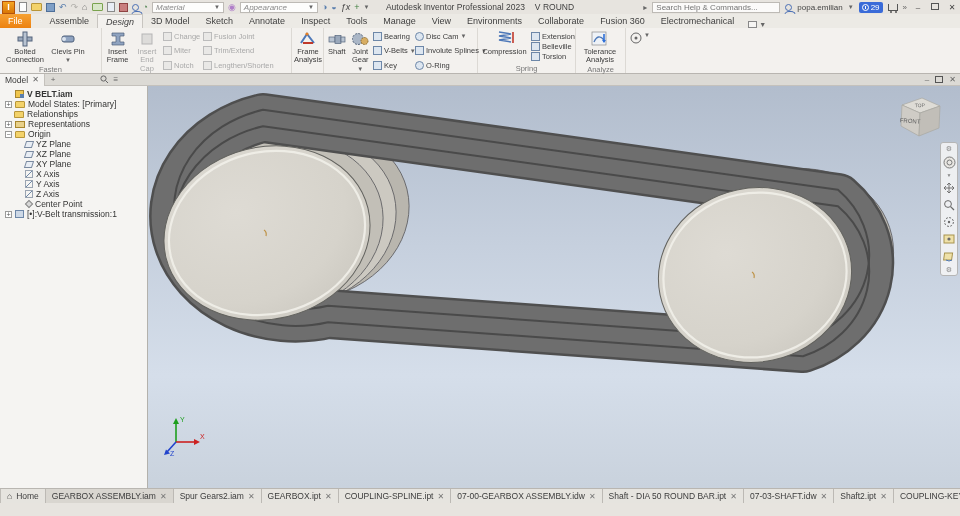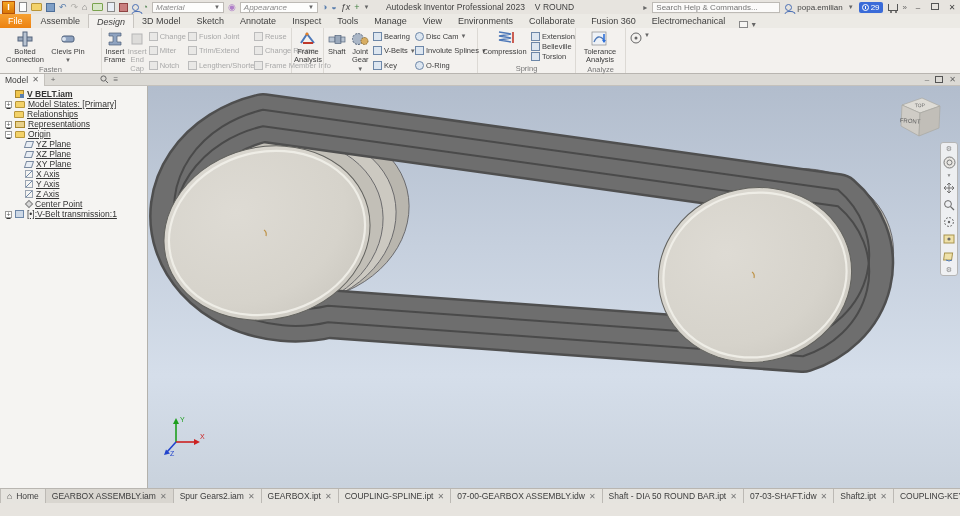--- a/index.html
+++ b/index.html
@@ -26,21 +26,21 @@
   .badge .clk::after { content:""; position:absolute; left:2px; top:1px; width:1px; height:3px; background:#fff; }
   .winbtn { font-size:8px; color:#444; width:12px; text-align:center; }
   .i-cart { width:10px; height:7px; border:1px solid #555; border-top:none; position:relative; }
   .i-cart::after { content:""; position:absolute; left:1px; bottom:-3px; width:2px; height:2px; border-radius:50%; background:#555; box-shadow:5px 0 0 #555; }
   .i-user { width:7px; height:7px; border:1px solid #4a6fb5; border-radius:50%; position:relative; }
   .i-user::after { content:""; position:absolute; left:-2px; top:6px; width:10px; height:4px; border:1px solid #4a6fb5; border-bottom:none; border-radius:5px 5px 0 0; }
 
   
   #tabsrow { position:absolute; left:0; top:14px; width:960px; height:14px; background:#eceae5; display:flex; align-items:flex-end; }
   .rtab { padding:1px 8px 1px; font-size:9px; color:#3f3f3f; height:14px; display:flex; align-items:center; white-space:nowrap; }
-  .rtab.file { background:linear-gradient(180deg,#f6a133,#ec8211); color:#fff; margin-right:2px; }
+  .rtab.file { background:linear-gradient(180deg,#f6a133,#ec8211); color:#fff; margin-right:11px; }
   .rtab.active { background:#f3f1ee; border:1px solid #c8c5c0; border-bottom:none;font-style:italic; }
   .ribcollapse { margin-left:6px; display:flex; align-items:center; gap:2px; color:#666; font-size:7px; }
   .ribbox { width:9px; height:7px; border:1px solid #888; background:#f6f5f3; }
 
   
   #ribbon { position:absolute; left:0; top:28px; width:960px; height:46px; background:#f3f1ee; border-bottom:1px solid #b8b5b0; display:flex; }
   .panel { display:flex; flex-direction:column; border-right:1px solid #dcd9d4; padding:1px 1px 0; }
   .pbody { flex:1; display:flex; align-items:stretch; }
   .plabel { height:10px; font-size:7.5px; color:#777; display:flex; align-items:center; justify-content:center; gap:2px; }
   .bigbtn { display:flex; flex-direction:column; align-items:center; padding:1px 1px 0; font-size:7.5px; line-height:1.1; text-align:center; color:#3c3c3c; }
@@ -60,21 +60,21 @@
   #substrip .spacer { flex:1; }
   .childctl { display:flex; gap:6px; padding-right:4px; align-items:center; }
   .restore { width:8px; height:7px; border:1px solid #555; background:transparent; }
 
   
   #browser { position:absolute; left:0; top:86px; width:148px; height:402px; background:#f5f4f2; border-right:1px solid #b3b1ac; overflow:hidden; }
   .subtabs { display:flex; align-items:center; gap:5px; padding:3px 4px 2px; font-size:8.5px; border-bottom:1px solid #e0ded9; }
   .subtab.active { color:#1a66c4; border-bottom:1px solid #1a66c4; }
   .subtab.idle { color:#555; }
   .tsep { color:#999; }
-  .trow { display:flex; align-items:center; gap:3px; height:10px; font-size:8.5px; color:#333; white-space:nowrap;text-decoration:underline; }
+  .trow { display:flex; align-items:center; gap:3px; height:10px; font-size:8.5px; color:#333; white-space:nowrap; }
   .trow.bold { font-weight:bold; }
   .exp { width:7px; height:7px; border:1px solid #9a9a9a; background:#fff; font-size:7px; line-height:5px; text-align:center; color:#555; flex:0 0 auto; }
   .exp.none { border:none; background:transparent; }
   .t-asm { width:9px; height:8px; background:#f0c64e; border:1px solid #a8862e; position:relative; }
   .t-asm::after { content:""; position:absolute; right:-1px; bottom:-1px; width:4px; height:4px; background:#5b7fae; }
   .t-folder { width:10px; height:7px; background:#f3d26a; border:1px solid #b8963a; border-radius:1px 1px 0 0; }
   .t-rep { width:10px; height:7px; background:#e8d08a; border:1px solid #a8862e; }
   .t-plane { width:8px; height:7px; border:1px solid #7a8aa0; background:#e8edf4; transform:skewX(-18deg); }
   .t-axis { width:8px; height:8px; border:1px solid #9aa4b2; background:linear-gradient(135deg,transparent 45%,#6d87a8 45%,#6d87a8 55%,transparent 55%); }
   .t-point { width:6px; height:6px; border:1px solid #888; transform:rotate(45deg); background:#d8d8d8; }
@@ -249,34 +249,20 @@
             </div>
           <div class="sbtn dis">
               <span class="si"></span>
               <span>Trim/Extend</span>
             </div>
           <div class="sbtn dis">
               <span class="si"></span>
               <span>Lengthen/Shorten</span>
             </div>
         </div>
-        <div class="scol" style="width:63px">
-          <div class="sbtn dis">
-              <span class="si"></span>
-              <span>Reuse</span>
-            </div>
-          <div class="sbtn dis">
-              <span class="si"></span>
-              <span>Change Reuse</span>
-            </div>
-          <div class="sbtn dis">
-              <span class="si"></span>
-              <span>Frame Member Info</span>
-            </div>
-        </div>
       </div>
       <div class="plabel">
           <span>Frame</span>
           <span style="font-size:6px">▼</span>
         </div>
     </div>
 
     <div class="panel" style="width:32px">
       <div class="pbody">
         <div class="bigbtn" style="width:30px">

